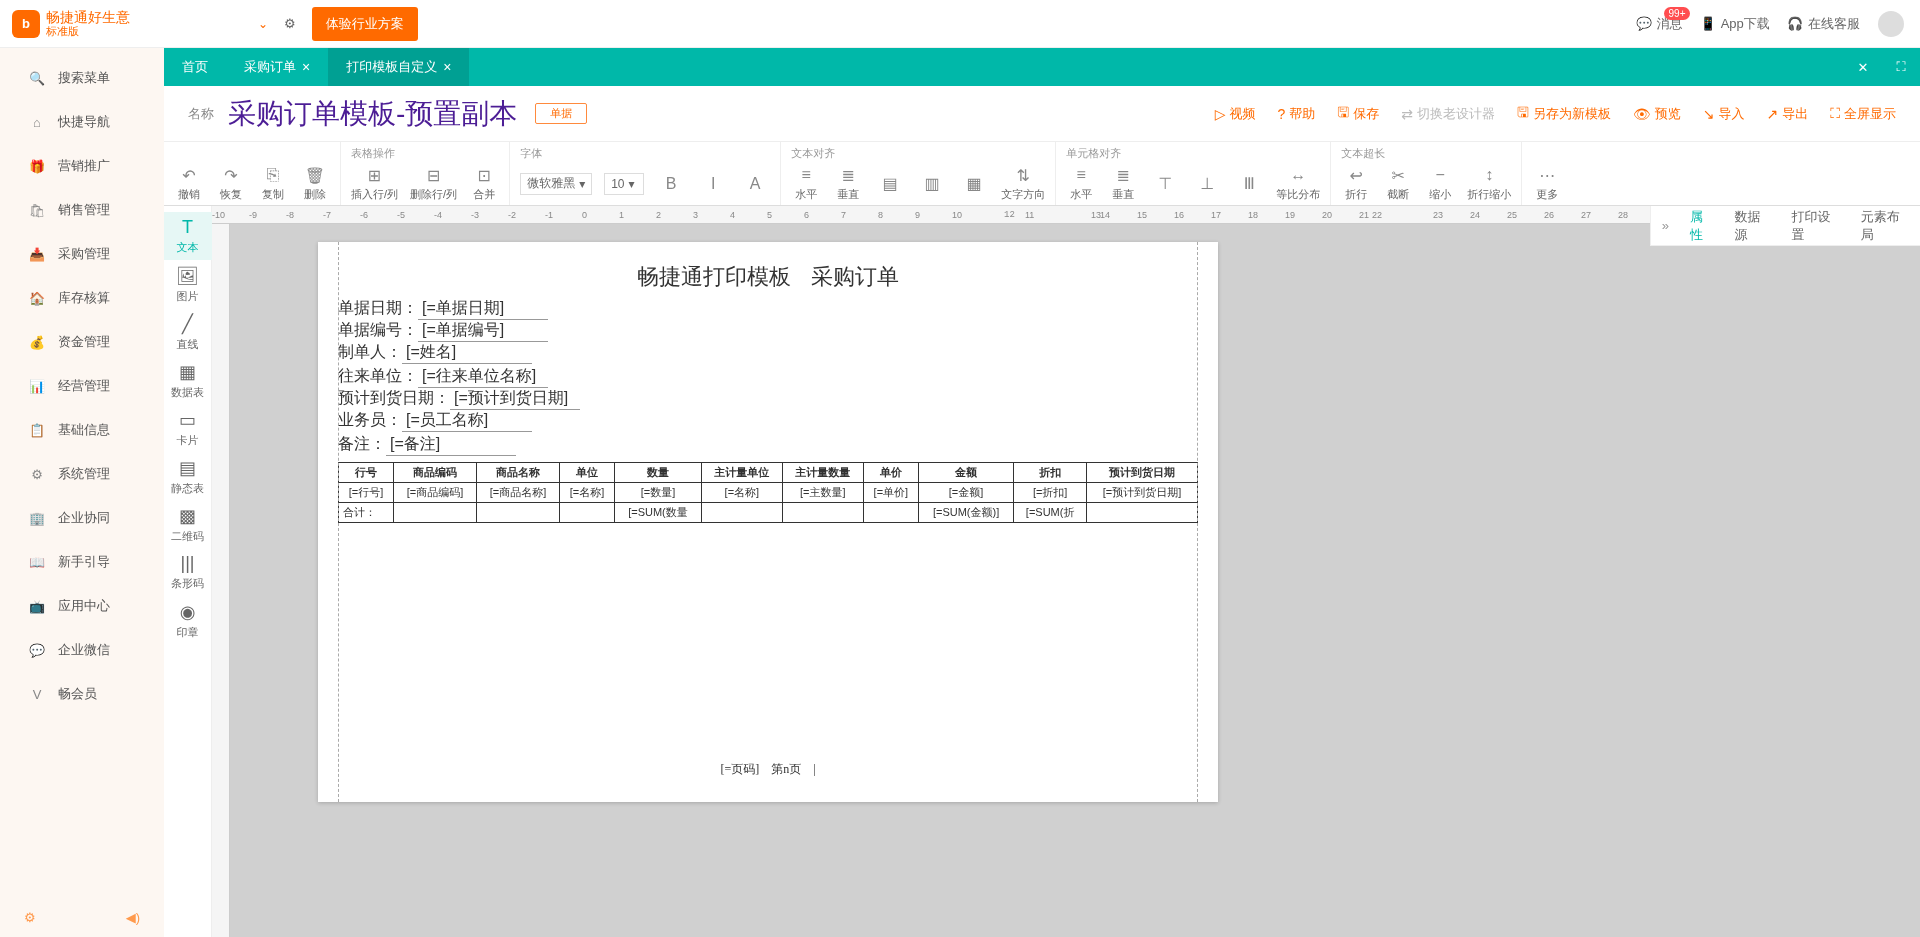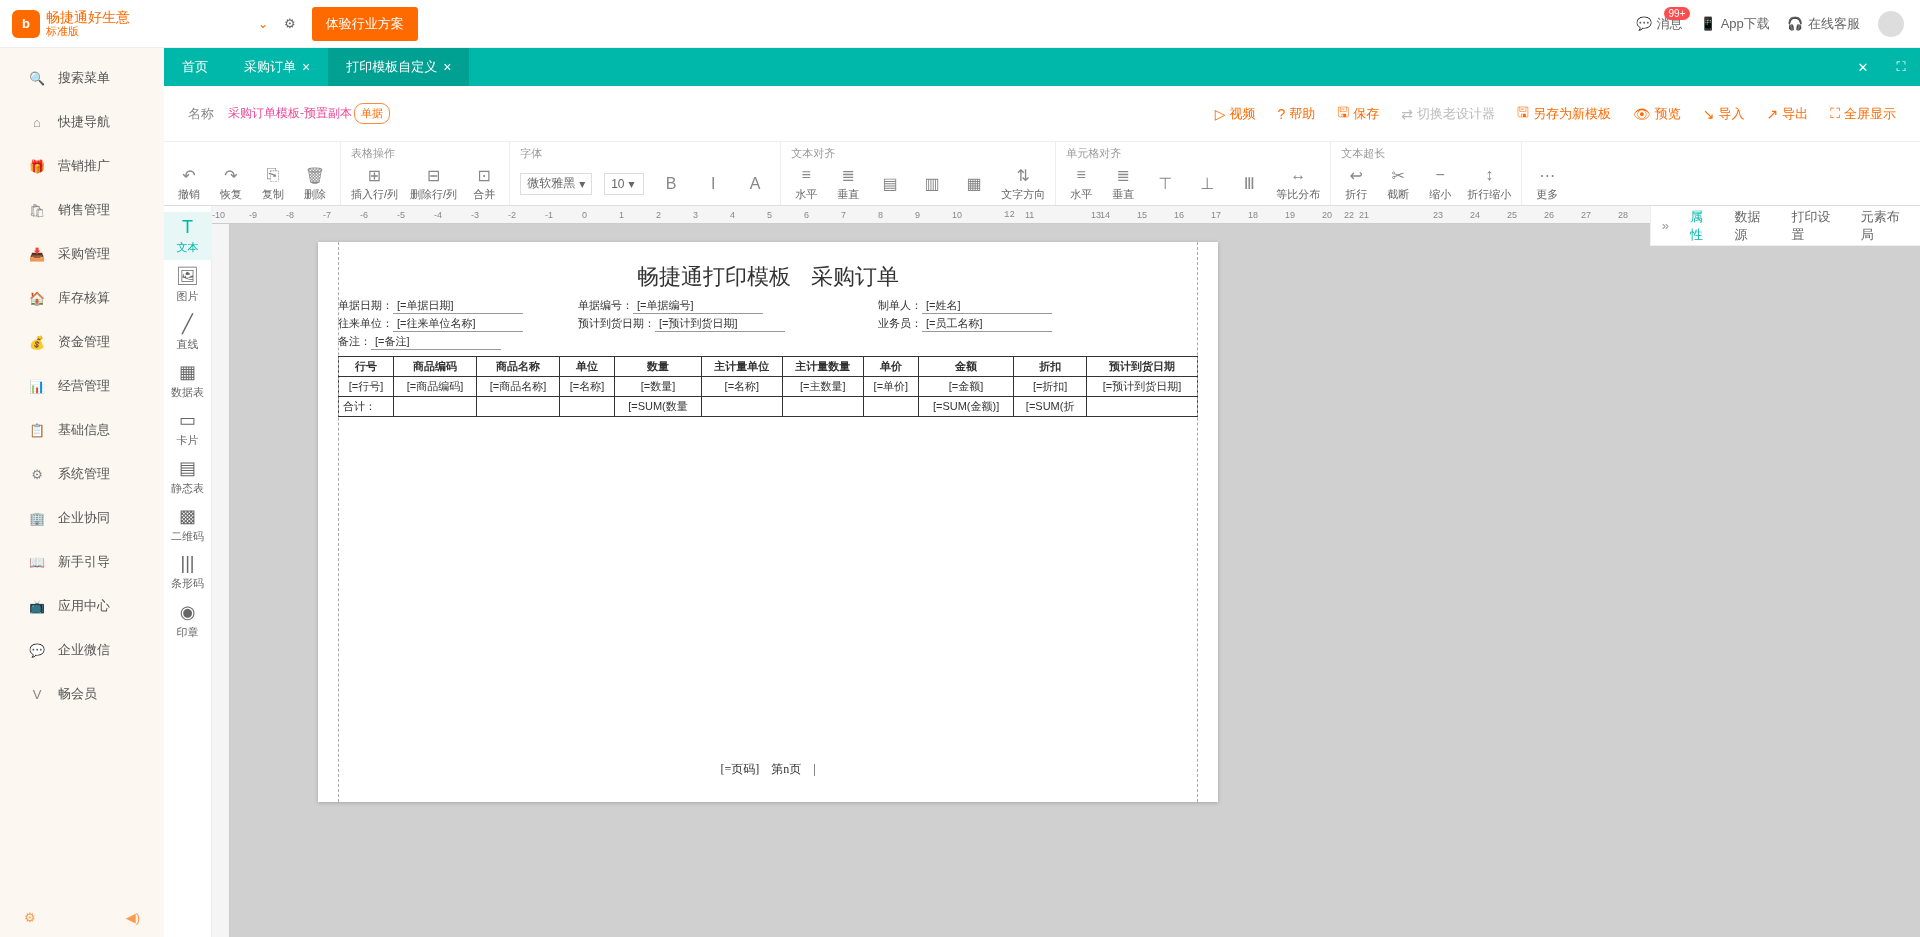--- a/index.html
+++ b/index.html
@@ -35,22 +35,22 @@
     .tabbar { height: 38px; background: #00b8a9; display: flex; align-items: center; color: #fff; }
     .tab { height: 100%; display: flex; align-items: center; padding: 0 18px; cursor: pointer; gap: 6px; font-size: 13px; }
     .tab.active { background: #00a093; }
     .tab .x { font-size: 14px; }
     .tabbar-end { margin-left: auto; display: flex; }
     .tb-btn { width: 38px; height: 38px; display: flex; align-items: center; justify-content: center; cursor: pointer; }
     
     
     .title-row { height: 56px; display: flex; align-items: center; padding: 0 24px; border-bottom: 1px solid #eee; }
     .tr-label { color: #888; font-size: 13px; margin-right: 14px; }
-    .tr-title { font-size: 12px; color: #ec4899; margin-right: 2px; }
-    .tr-tag { border: 1px solid #ff8a3d; color: #ff6a00; font-size: 11px; padding: 2px 6px; border-radius: 9px; }
+    .tr-title { font-size: 28px; color: #4c1d95; margin-right: 18px; }
+    .tr-tag { border: 1px solid #ff8a3d; color: #ff6a00; font-size: 11px; padding: 2px 14px; border-radius: 2px; }
     .title-actions { margin-left: auto; display: flex; gap: 22px; font-size: 13px; }
     .ta { display: flex; align-items: center; gap: 4px; cursor: pointer; }
     .ta .ic { font-size: 14px; }
     .ta.gray { color: #bbb; }
     .ta.orange { color: #ff6a00; }
     
     
     .ribbon { display: flex; border-bottom: 1px solid #ddd; background: #fff; height: 64px; }
     .rgrp { border-right: 1px solid #eee; padding: 4px 10px 0; display: flex; flex-direction: column; }
     .rgrp-title { font-size: 11px; color: #999; height: 16px; }
@@ -74,21 +74,21 @@
     .canvas-body { flex: 1; display: flex; min-height: 0; }
     .ruler-v { width: 18px; background: #f5f5f5; border-right: 1px solid #ccc; }
     .canvas-scroll { flex: 1; overflow: auto; padding: 18px 0 0 88px; }
     .page { width: 900px; height: 560px; background: #fff; box-shadow: 0 1px 4px rgba(0,0,0,.2); position: relative; padding: 20px 20px; }
     .page-guide-l, .page-guide-r { position: absolute; top: 0; bottom: 0; border-left: 1px dashed #aaa; }
     .page-guide-l { left: 20px; }
     .page-guide-r { right: 20px; }
     
     .doc-title { text-align: center; font-size: 22px; font-family: "KaiTi", serif; margin-bottom: 6px; }
     .doc-title .sp { display: inline-block; width: 20px; }
-    .meta-row { display: flex; font-size: 11px; margin-bottom: 2px; font-family: SimSun, serif; }
+    .meta-row { display: flex; font-size: 16px; margin-bottom: 2px; font-family: SimSun, serif; flex-direction: column; }
     .meta-cell { display: flex; }
     .meta-cell .ml { white-space: nowrap; }
     .meta-cell .mv { border-bottom: 1px solid #999; min-width: 130px; padding: 0 4px; }
     .mc1 { width: 240px; }
     .mc2 { width: 300px; }
     .mc3 { width: 200px; }
     
     table.data { border-collapse: collapse; width: 100%; font-size: 11px; margin-top: 6px; font-family: SimSun, serif; }
     table.data th, table.data td { border: 1px solid #333; padding: 2px 4px; text-align: center; white-space: nowrap; overflow: hidden; }
     
@@ -489,21 +489,21 @@
             <span class="tick" style="left: 792px; font-family: Liberation Mono, monospace;">12</span>
             <span class="tick" style="left: 851px; margin-left: 28px;">13</span>
             <span class="tick" style="left: 888px;">14</span>
             <span class="tick" style="left: 925px;">15</span>
             <span class="tick" style="left: 962px;">16</span>
             <span class="tick" style="left: 999px;">17</span>
             <span class="tick" style="left: 1036px;">18</span>
             <span class="tick" style="left: 1073px;">19</span>
             <span class="tick" style="left: 1110px;">20</span>
             <span class="tick" style="left: 1147px;">21</span>
-            <span class="tick" style="left: 1132px;">22</span>
+            <span class="tick" style="left: 1160px;">22</span>
             <span class="tick" style="left: 1221px;">23</span>
             <span class="tick" style="left: 1258px;">24</span>
             <span class="tick" style="left: 1295px;">25</span>
             <span class="tick" style="left: 1332px;">26</span>
             <span class="tick" style="left: 1369px;">27</span>
             <span class="tick" style="left: 1406px;">28</span>
             <span class="tick" style="left: 1443px;">29</span>
             <span class="tick" style="left: 1480px;">30</span>
             <span class="tick" style="left: 1517px;">31</span>
             <span class="tick" style="left: 1554px;">32</span>

